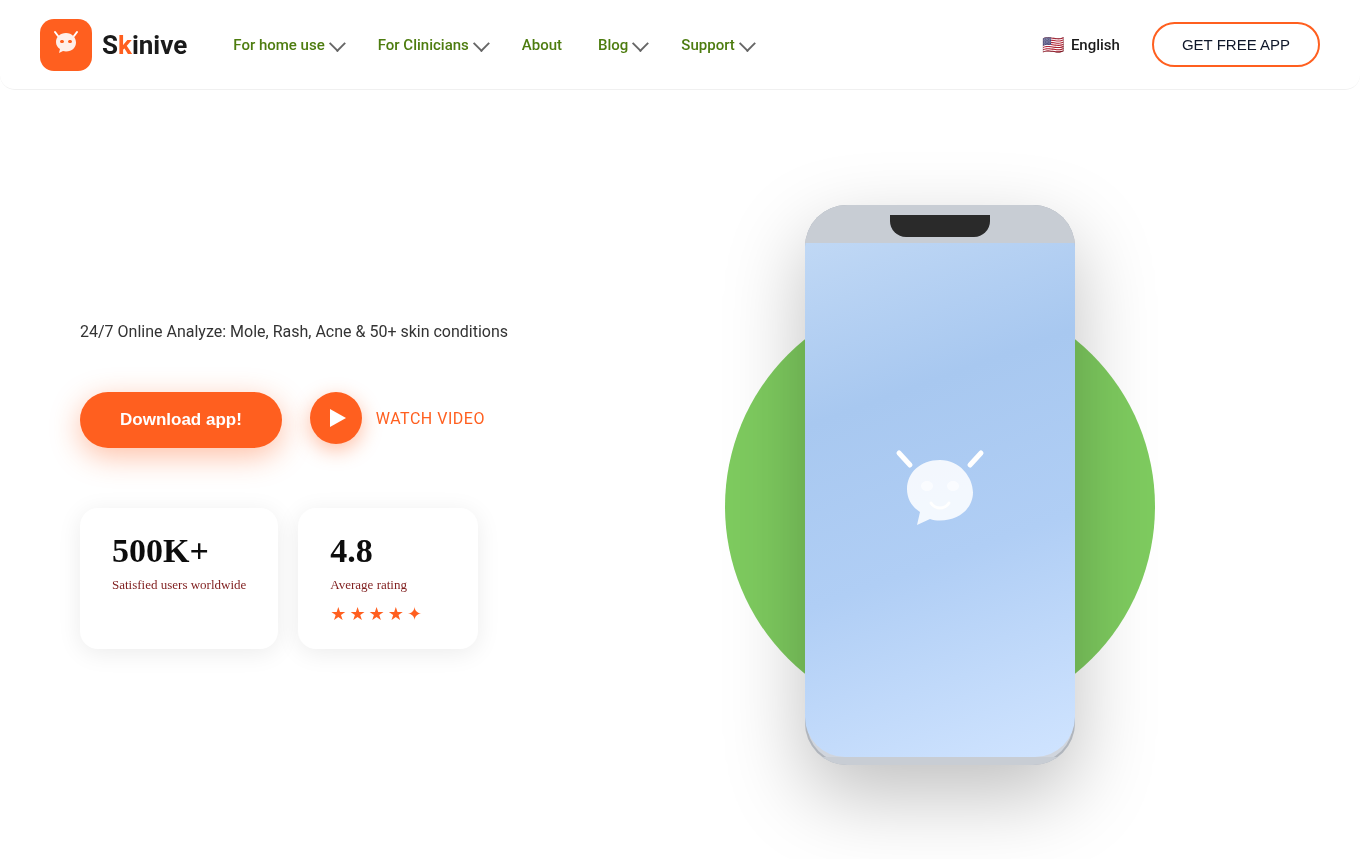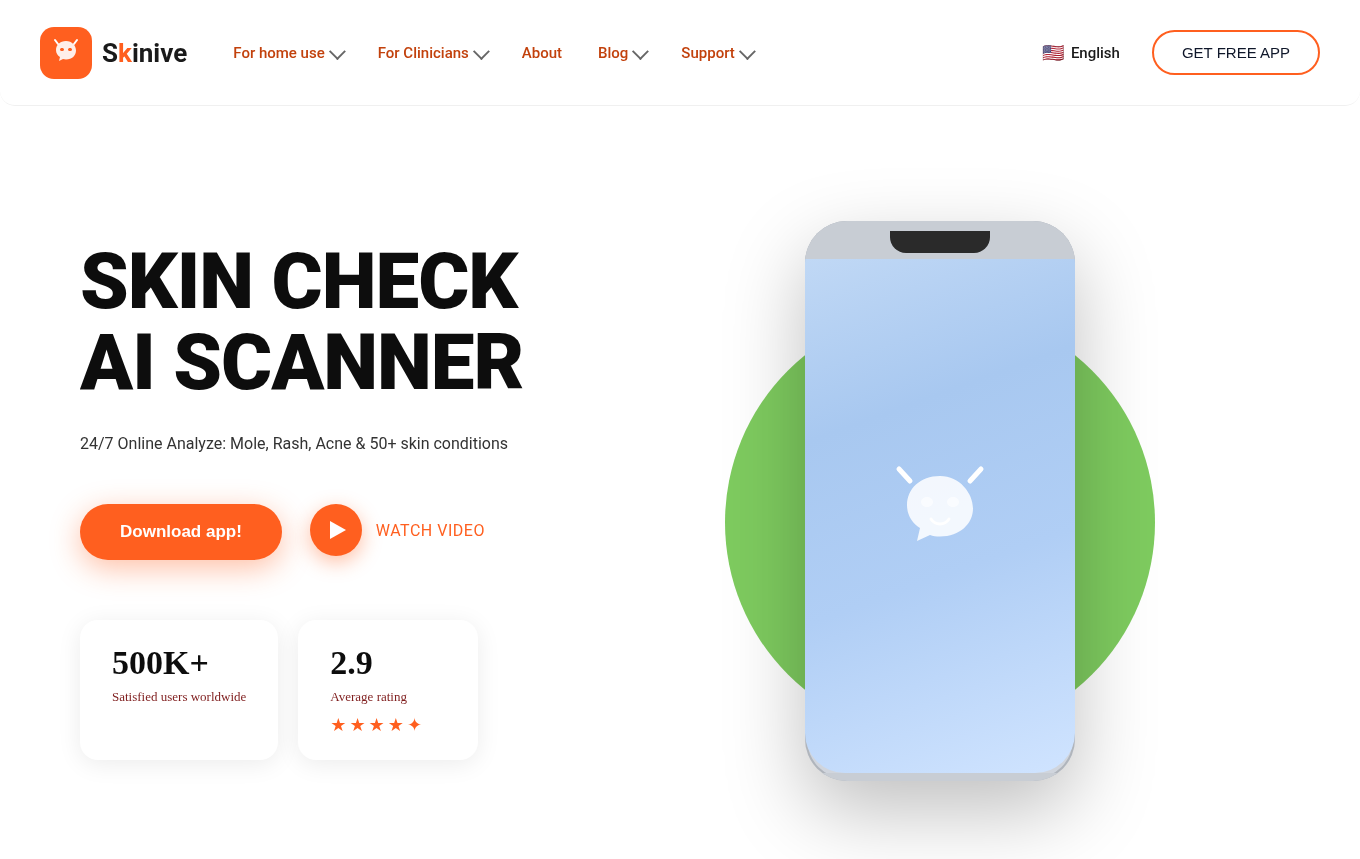--- a/index.html
+++ b/index.html
@@ -3,21 +3,21 @@
   <meta charset="utf-8">
   <style>
     * { margin: 0; padding: 0; box-sizing: border-box; }
     body { font-family: -apple-system, BlinkMacSystemFont, 'Segoe UI', Roboto, sans-serif; background: #fff; overflow-x: hidden; }
 
     
     .navbar {
       display: flex;
       align-items: center;
       padding: 0 40px;
-      height: 106px;
+      height: 90px;
       border-bottom: 1px solid #f0f0f0;
       background: #fff;
       border-radius: 15px;
     }
     .logo-area {
       display: flex;
       align-items: center;
       gap: 10px;
       text-decoration: none;
       margin-right: 30px;
@@ -43,21 +43,21 @@
       gap: 4px;
       flex: 1;
     }
     .nav-item {
       display: flex;
       align-items: center;
       gap: 5px;
       padding: 8px 16px;
       font-size: 15px;
       font-weight: 500;
-      color: #c2410c;
+      color: #4d7c0f;
       cursor: pointer;
       border-radius: 8px;
       transition: background 0.15s;
     }
     .nav-item .chevron {
       width: 12px;
       height: 12px;
       border-right: 2px solid #666;
       border-bottom: 2px solid #666;
       transform: rotate(45deg) translateY(-2px);
@@ -319,43 +319,39 @@
     <span class="flag">🇺🇸</span>
     <span>English</span>
     <span class="chevron"></span>
   </div>
 
   <button class="btn-free-app">GET FREE APP</button>
 </nav>
 
 <section class="hero">
   <div class="hero-content">
-    <h1 class="hero-title">
-      <span>SKIN CHECK</span><br>
-      <span>AI SCANNER</span>
-    </h1>
     <p class="hero-subtitle">24/7 Online Analyze: Mole, Rash, Acne &amp; 50+ skin conditions</p>
 
     <div class="hero-actions">
       <button class="btn-download">Download app!</button>
       <div class="watch-video">
         <div class="play-btn">
           <div class="play-triangle"></div>
         </div>
         <span class="watch-label">WATCH VIDEO</span>
       </div>
     </div>
 
     <div class="hero-stats">
       <div class="stat-card">
         <div class="stat-number">500K+</div>
         <div class="stat-label">Satisfied users worldwide</div>
       </div>
       <div class="stat-card">
-        <div class="stat-number">2.9</div>
+        <div class="stat-number">4.8</div>
         <div class="stat-label">Average rating</div>
         <div class="stars">
           <span class="star">★</span>
           <span class="star">★</span>
           <span class="star">★</span>
           <span class="star">★</span>
           <span class="star-half">✦</span>
         </div>
       </div>
     </div>

